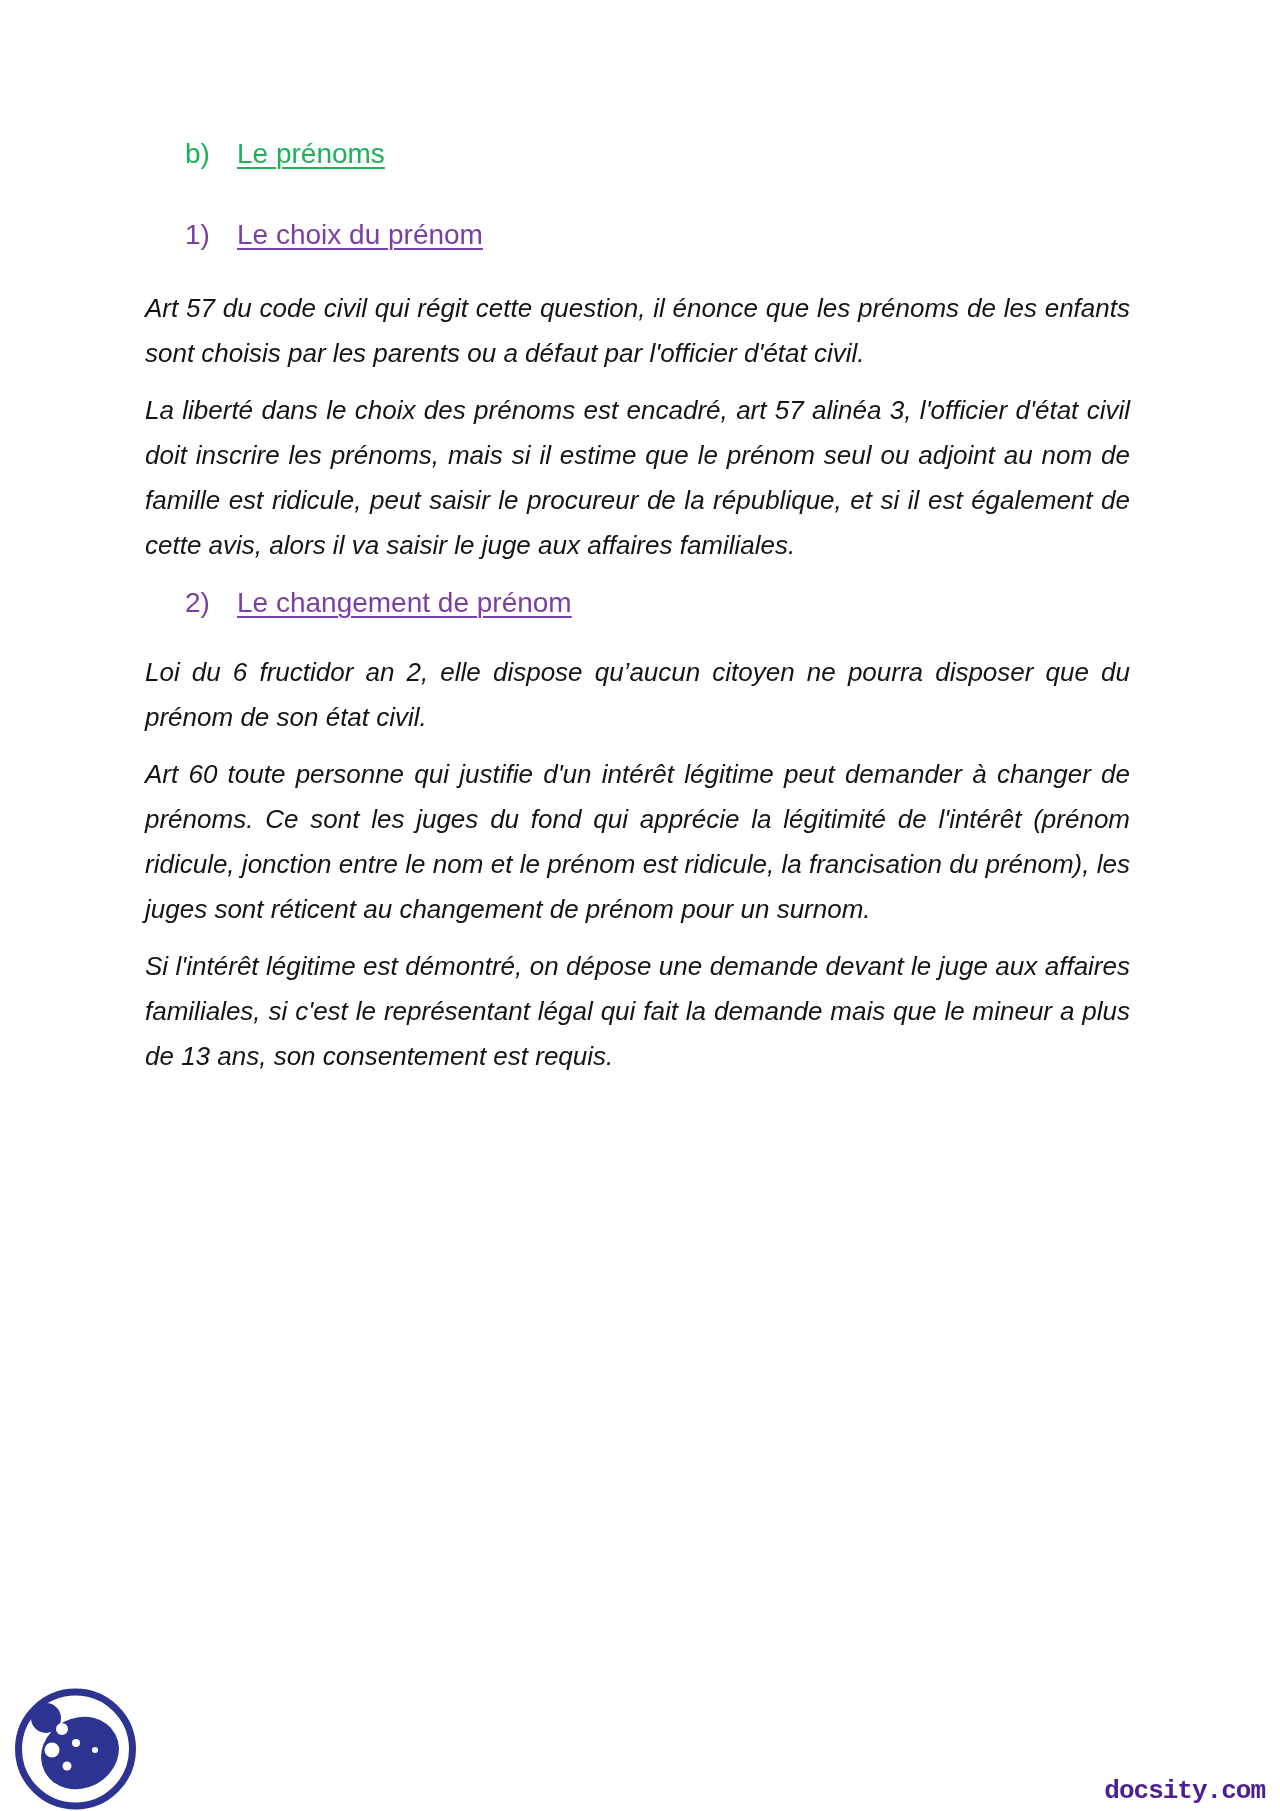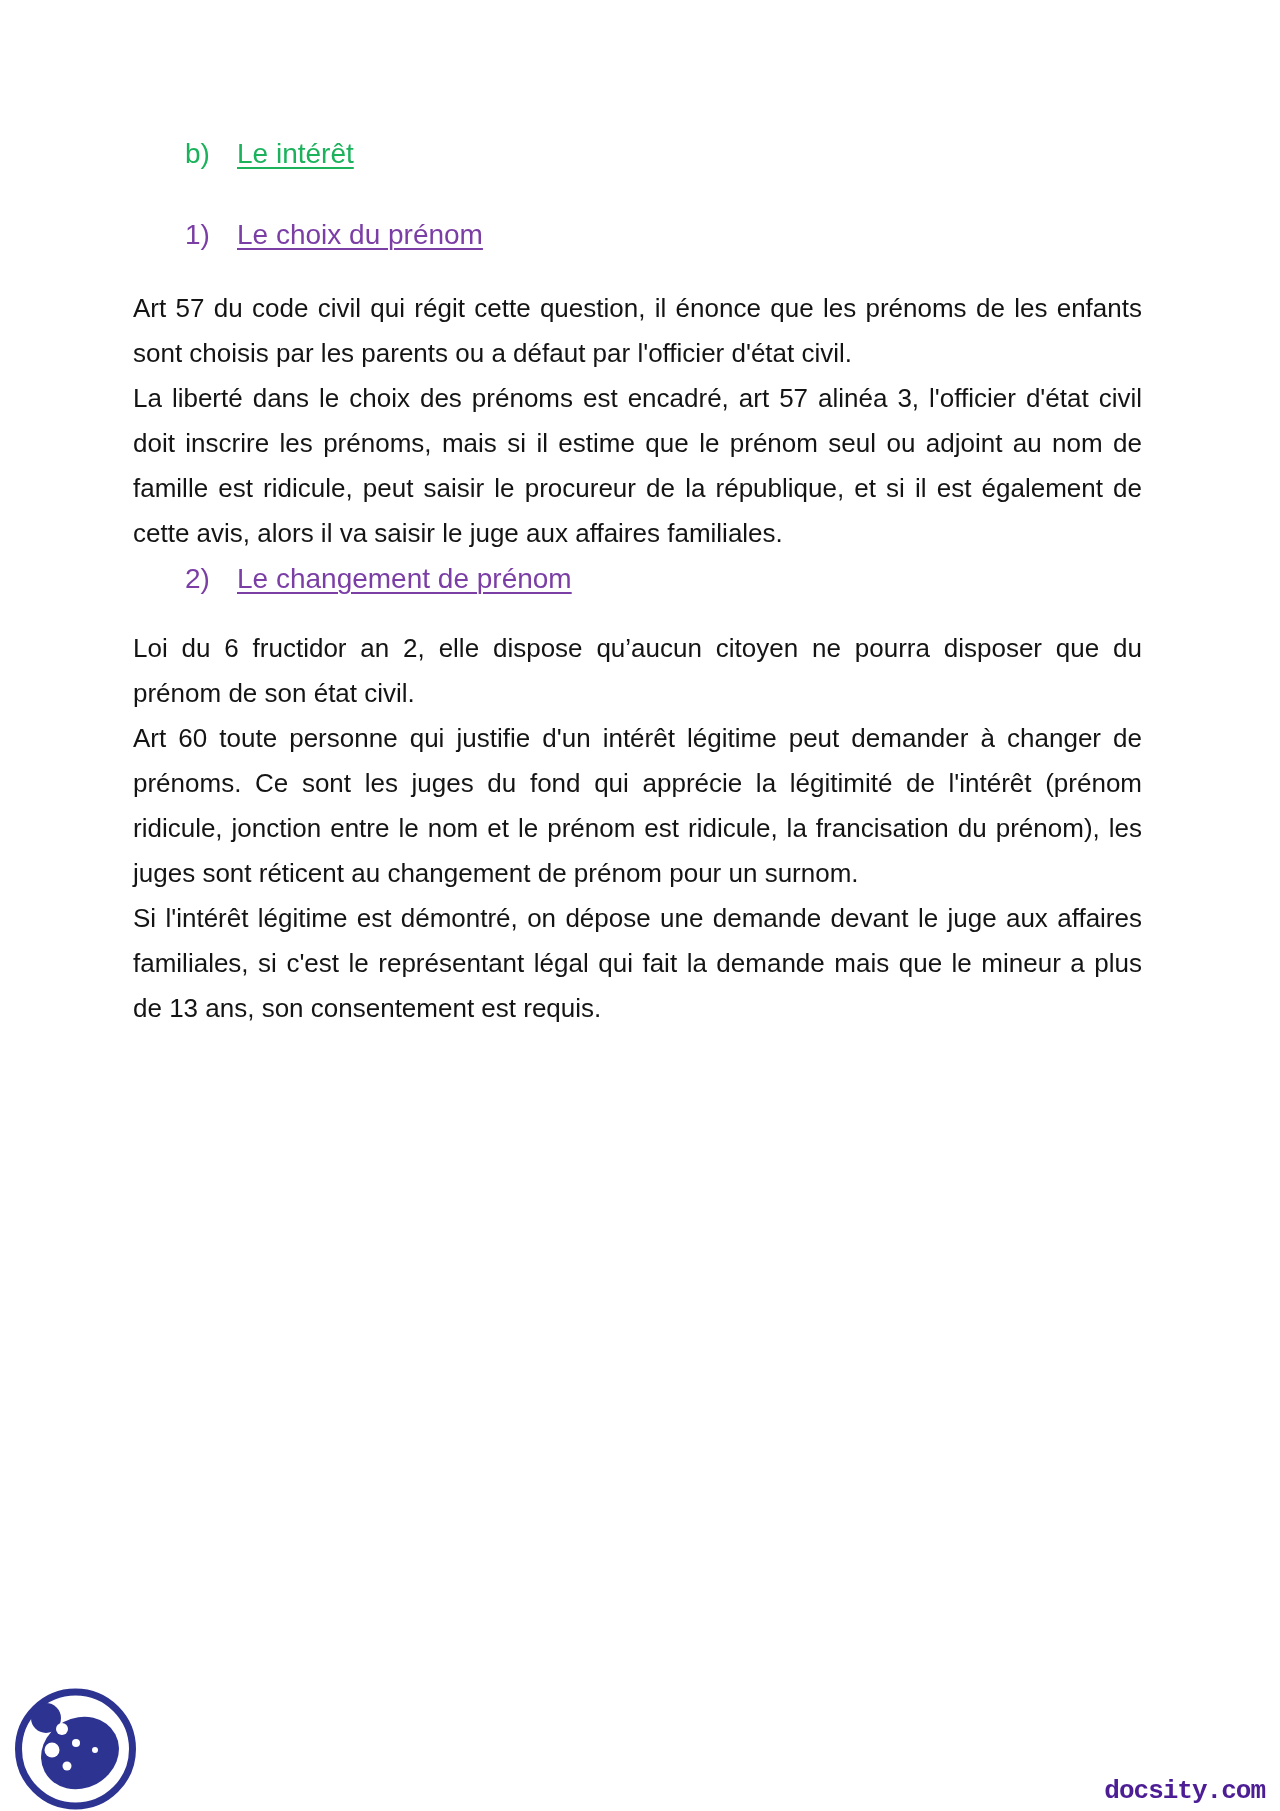--- a/index.html
+++ b/index.html
@@ -38,25 +38,26 @@
     text-underline-offset: 4px;
   }
   .h-green { color: #1cb25c; }
   .h-purple { color: #7a3ea5; }
 
   .heading-b  { margin-top: 131px; margin-bottom: 36px; }
   .heading-1  { margin-bottom: 29px; }
   .heading-2  { margin-bottom: 25px; }
 
   p.body-par {
-    margin: 0;
+    margin: 12px;
     font-size: 26px;
     line-height: 45px;
     text-align: justify;
     color: #141414;
+    font-style: italic;
   }
   .p1 { margin-bottom: 30px; }
   .p2 { margin-bottom: 30px; }
   .p3 { margin-bottom: 25px; }
   .p4 { margin-bottom: 117px; }
   .p5 { margin-bottom: 28px; }
   .p6 { margin-bottom: 32px; }
   .p7 { margin-bottom: 35px; }
   .p8 { margin-bottom: 0; }
 
@@ -79,21 +80,21 @@
   }
 </style>
 </head>
 <body>
 
 <div class="page">
   <div class="content">
 
     <div class="heading h-green heading-b">
       <span class="h-num">b)</span>
-      <span class="h-label">Le intérêt</span>
+      <span class="h-label">Le prénoms</span>
     </div>
 
     <div class="heading h-purple heading-1">
       <span class="h-num">1)</span>
       <span class="h-label">Le choix du prénom</span>
     </div>
 
     <p class="body-par p1">Art 57 du code civil qui régit cette question, il énonce que les prénoms de les enfants sont choisis par les parents ou a défaut par l'officier d'état civil.</p>
     <p class="body-par p3">La liberté dans le choix des prénoms est encadré, art 57 alinéa 3, l'officier d'état civil doit inscrire les prénoms, mais si il estime que le prénom seul ou adjoint au nom de famille est ridicule, peut saisir le procureur de la république, et si il est également de cette avis, alors il va saisir le juge aux affaires familiales.</p>
 

